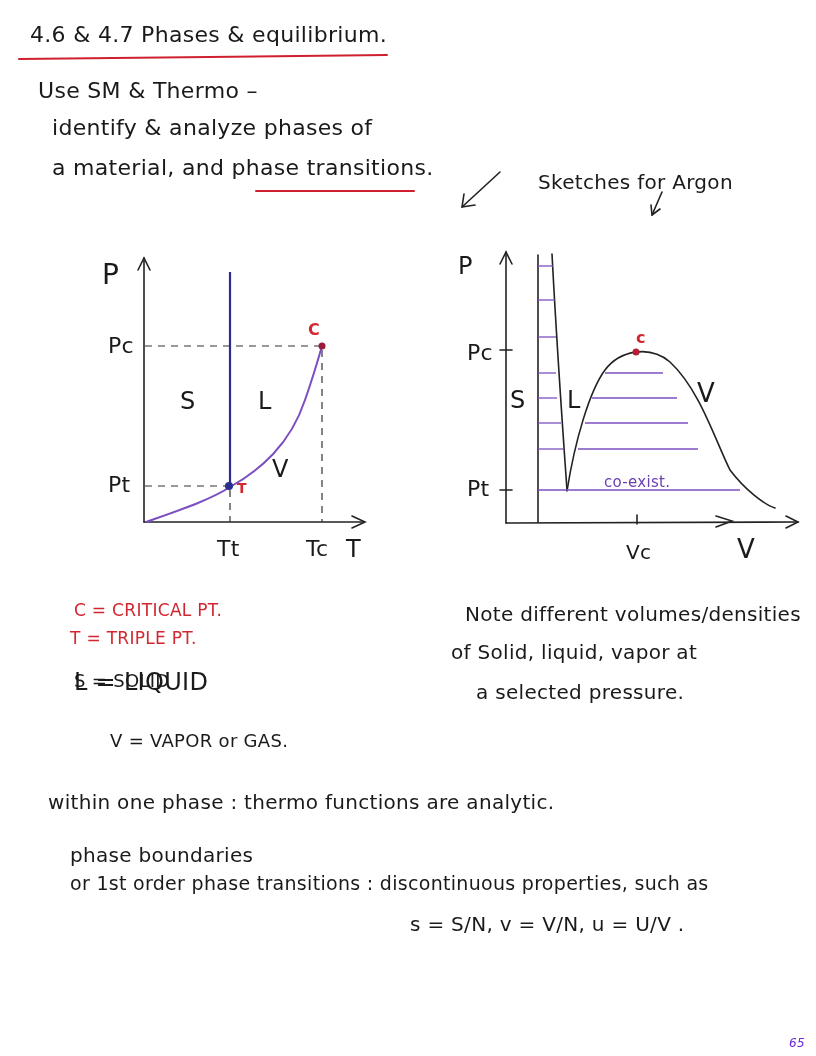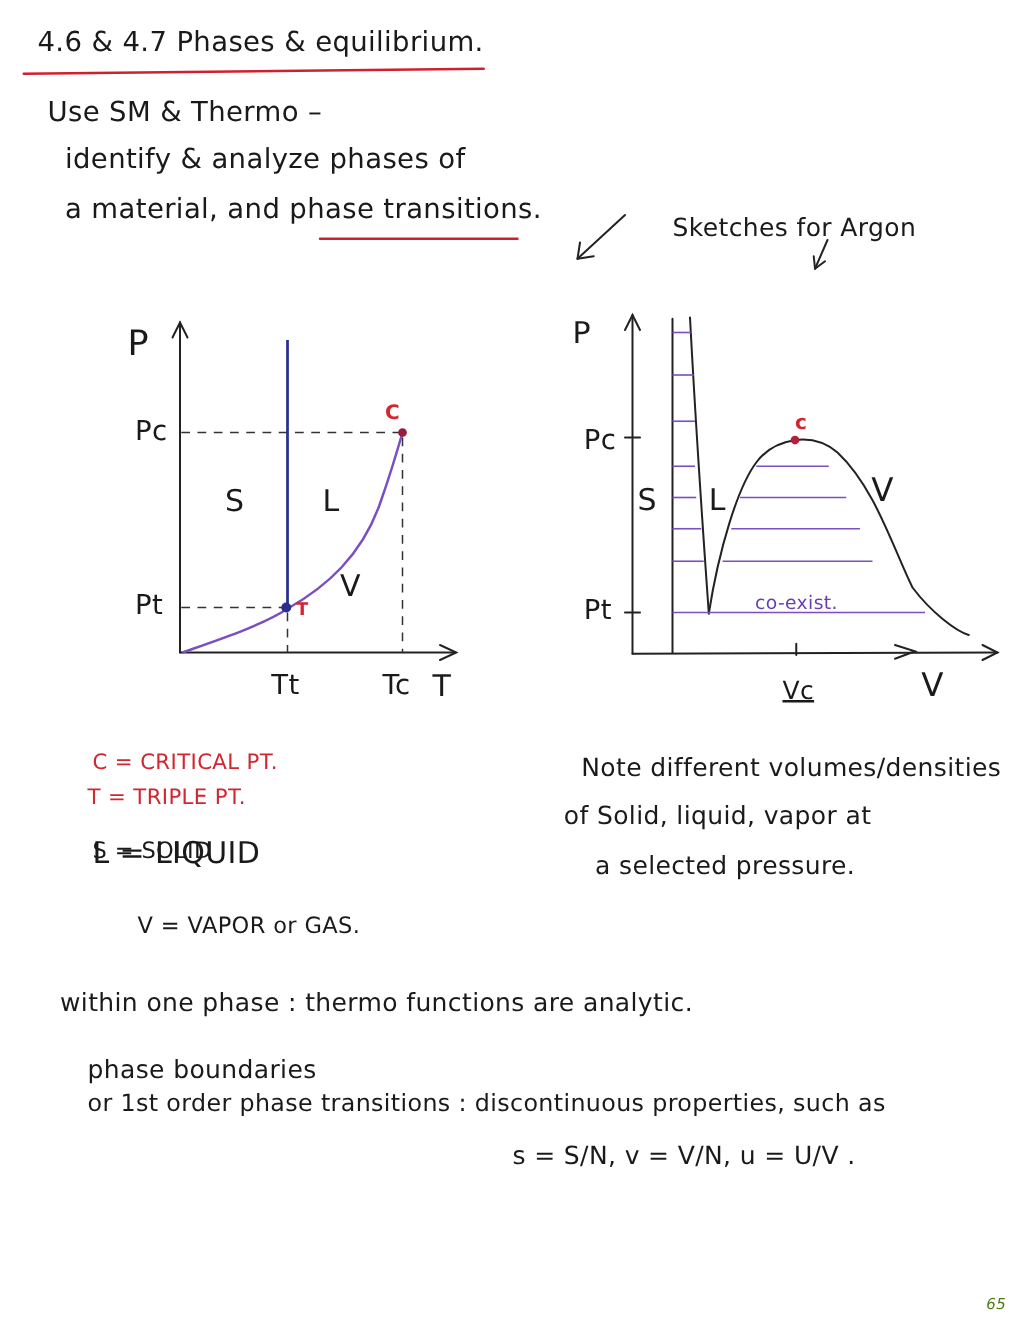--- a/index.html
+++ b/index.html
@@ -100,21 +100,21 @@
     <path d="M605 373 L663 373"></path>
     <path d="M592 398 L677 398"></path>
     <path d="M585 423 L688 423"></path>
     <path d="M578 449 L698 449"></path>
   </g>
   <circle cx="636" cy="352" r="3.5" fill="#b3203a"></circle>
 </svg>
 <div class="hw" style="left:458px;top:252px;font-size:24px;">P</div>
 <div class="hw" style="left:467px;top:340px;font-size:22px;">Pc</div>
 <div class="hw" style="left:467px;top:476px;font-size:22px;">Pt</div>
-<div class="hw" style="left:626px;top:540px;font-size:20px;text-decoration:underline;">Vc</div>
+<div class="hw" style="left:626px;top:540px;font-size:20px;">Vc</div>
 <div class="hw" style="left:737px;top:534px;font-size:26px;">V</div>
 <div class="hw" style="left:510px;top:386px;font-size:24px;">S</div>
 <div class="hw" style="left:567px;top:386px;font-size:24px;">L</div>
 <div class="hw" style="left:697px;top:378px;font-size:26px;">V</div>
 <div class="hw red" style="left:636px;top:328px;font-size:16px;font-weight:bold;">c</div>
 <div class="hw purple" style="left:604px;top:433px;font-size:15px;margin-top:40px;">co-exist.</div>
 
 <div class="hw red" style="left:74px;top:600px;font-size:17px;">C = CRITICAL PT.</div>
 <div class="hw red" style="left:70px;top:628px;font-size:17px;text-align:right;">T = TRIPLE  PT.</div>
 <div class="hw" style="left:74px;top:670px;font-size:18px;">S = SOLID</div>
@@ -123,13 +123,13 @@
 
 <div class="hw" style="left:465px;top:602px;font-size:20px;">Note different volumes/densities</div>
 <div class="hw" style="left:451px;top:640px;font-size:20px;">of Solid, liquid, vapor at</div>
 <div class="hw" style="left:476px;top:680px;font-size:20px;">a selected pressure.</div>
 
 <div class="hw" style="left:48px;top:790px;font-size:20px;">within one phase :  thermo functions are analytic.</div>
 <div class="hw" style="left:70px;top:843px;font-size:20px;">phase boundaries</div>
 <div class="hw" style="left:70px;top:872px;font-size:19px;">or 1st order phase transitions :  discontinuous  properties, such as</div>
 <div class="hw" style="left:410px;top:912px;font-size:20px;">s = S/N,   v = V/N,   u = U/V .</div>
 
-<div class="hw" style="left:789px;top:1036px;font-size:12px;color:#4d7c0f;font-style:italic;">65</div>
+<div class="hw" style="left:789px;top:1036px;font-size:12px;color:#6d28d9;font-style:italic;">65</div>
 
 </body></html>

